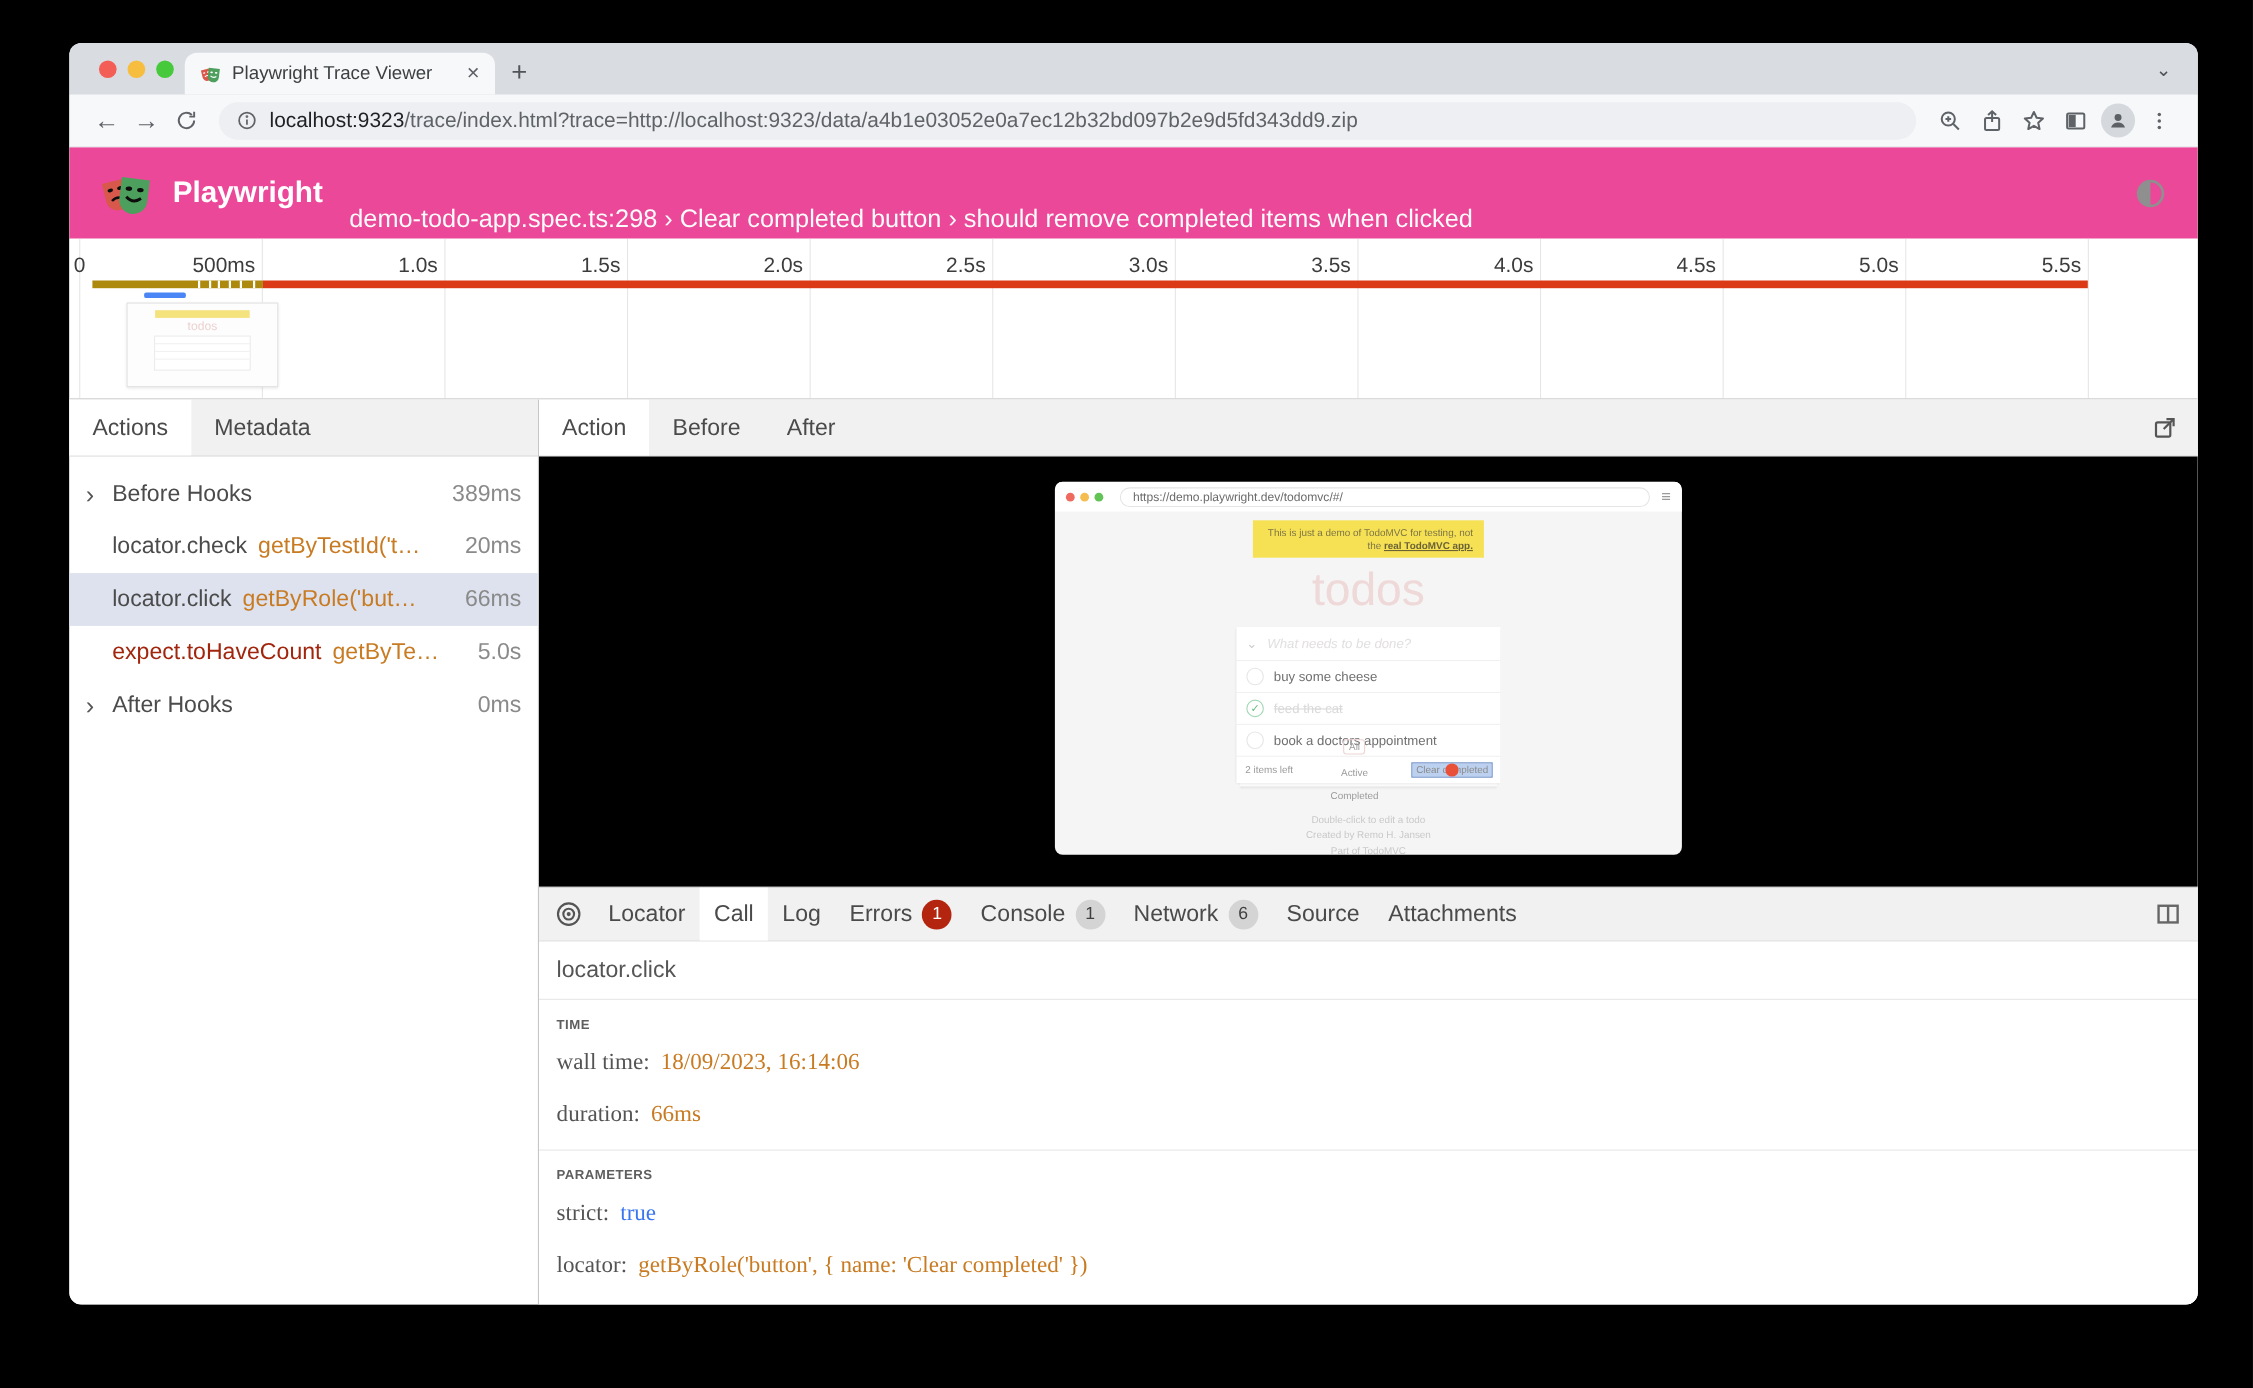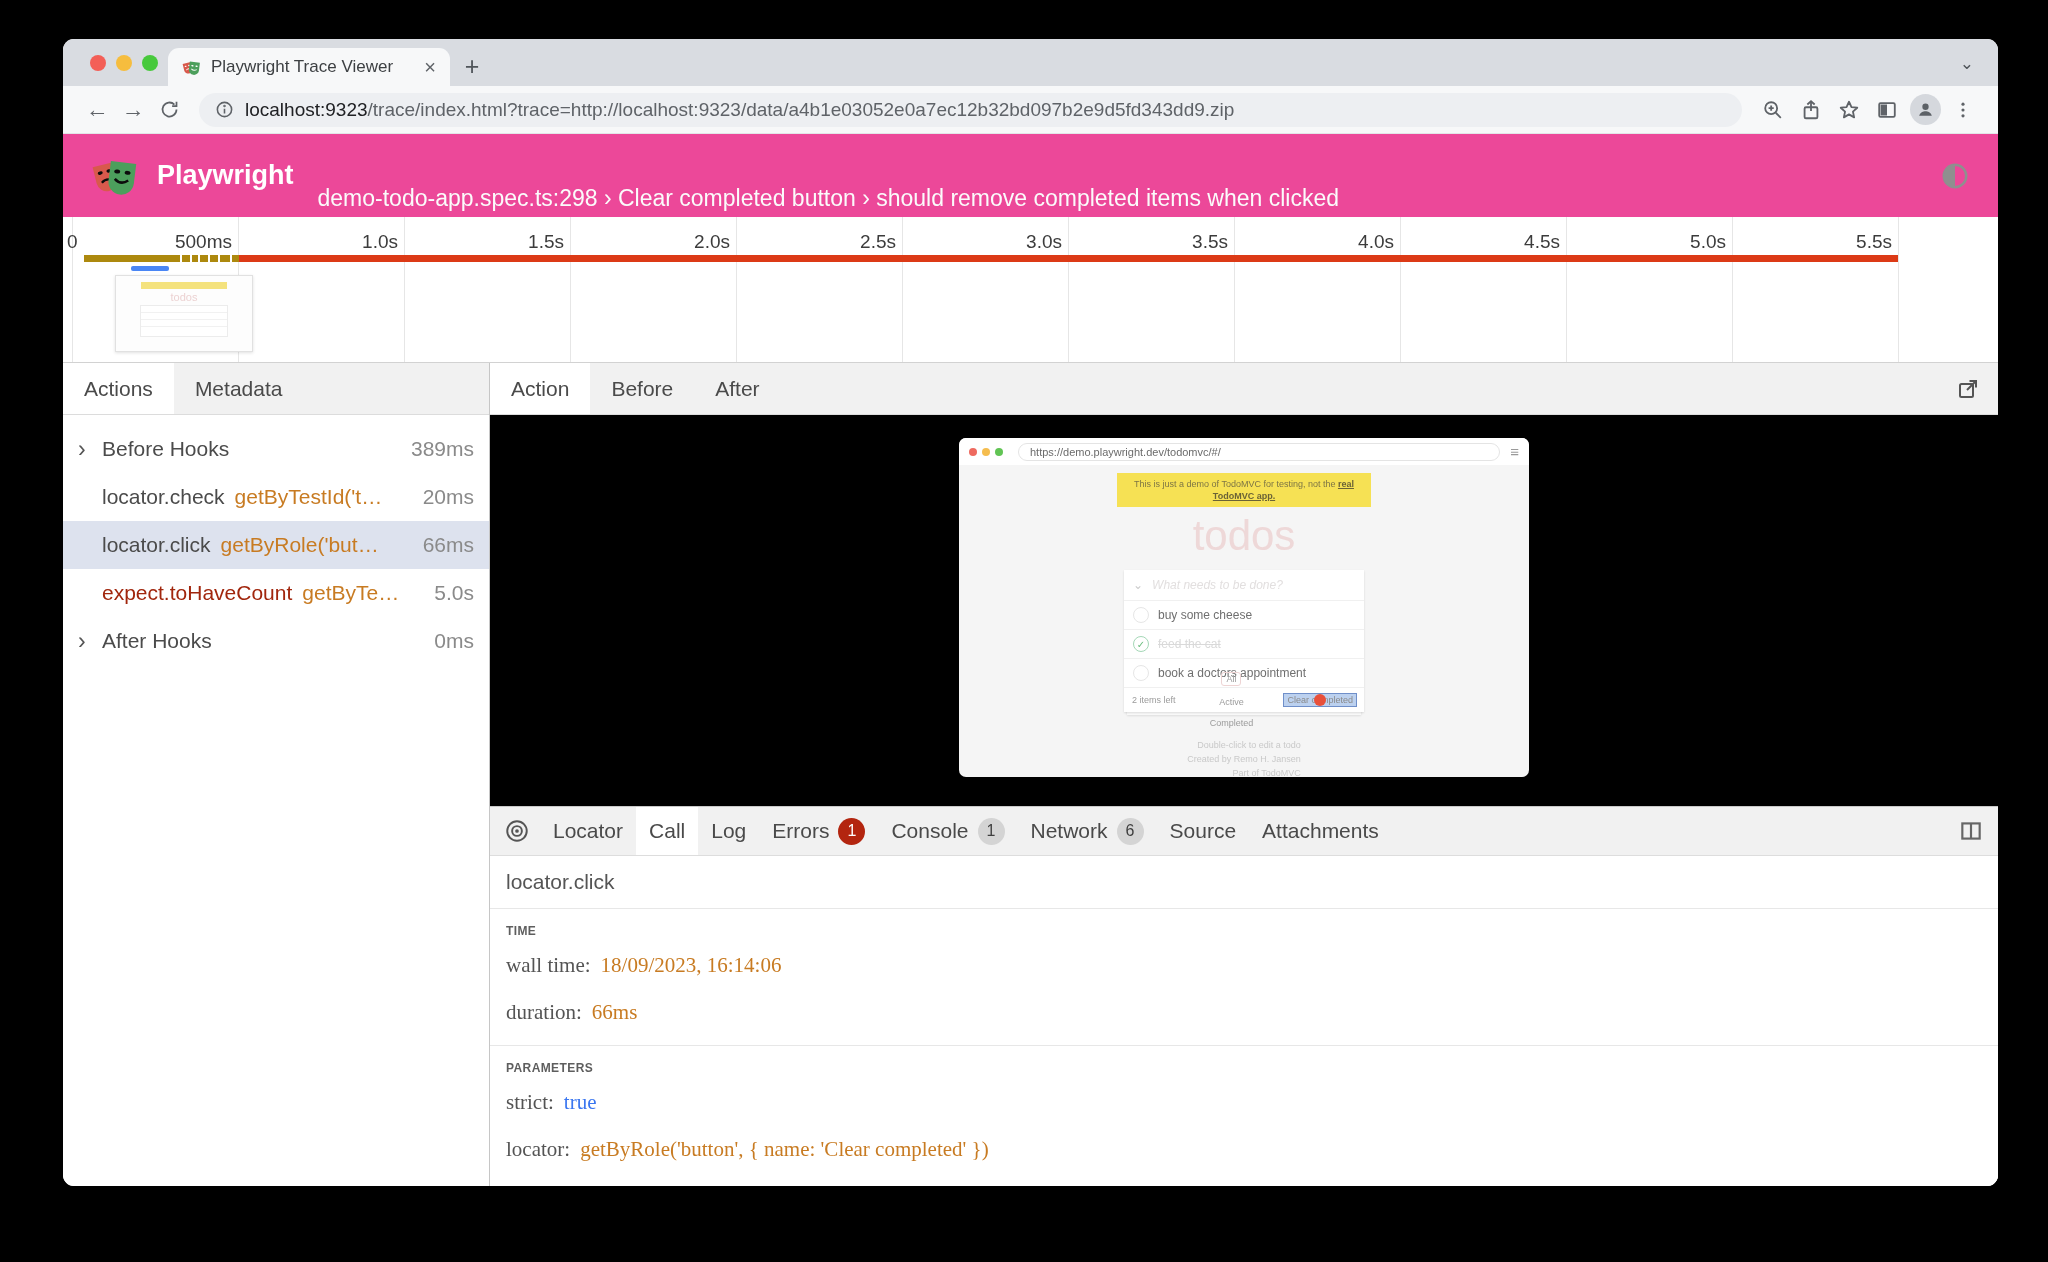--- a/index.html
+++ b/index.html
@@ -90,43 +90,43 @@
           width:570px; height:339px; background:#f5f5f5; border-radius:7px;
           box-shadow:0 5px 20px rgba(0,0,0,.22); overflow:hidden; display:flex; flex-direction:column; }
   .shot-bar { flex:0 0 27px; background:#fff; display:flex; align-items:center; padding:0 10px; }
   .sl { width:8px; height:8px; border-radius:50%; margin-right:5px; }
   .sl.r{background:#ee6a5f;} .sl.y{background:#f5bd4f;} .sl.g{background:#61c454;}
   .shot-pill { flex:1; height:18px; border:1px solid #e4e4e4; border-radius:9px; margin:0 10px;
                font-size:11px; color:#6b6b6b; line-height:16px; padding-left:11px; background:#fff;
                overflow:hidden; white-space:nowrap; }
   .shot-menu { color:#9a9a9a; font-size:15px; }
   .shot-body { flex:1; display:flex; flex-direction:column; align-items:center; }
-  .banner { margin-top:8px; width:254px; background:#f6e154; font-size:9px; color:#7d7545;
-            text-align:center; padding:5px 10px; line-height:12px; }
+  .banner { margin-top:8px; width:210px; background:#f6e154; font-size:9px; color:#7d7545;
+            text-align:right; padding:5px 10px; line-height:12px; }
   .banner b { color:#6b6336; text-decoration:underline; }
   .todos-title { font-size:42px; font-weight:200; color:#eed8d8; margin-top:8px; line-height:1; }
   .card { width:240px; background:#fff; margin-top:13px;
           box-shadow:0 1px 2px rgba(0,0,0,.12), 0 6px 0 -3px #fafafa, 0 7px 2px -3px rgba(0,0,0,.1); }
   .trow { height:29px; display:flex; align-items:center; border-bottom:1px solid #f0f0f0;
           padding:0 9px; gap:9px; font-size:12px; color:#6f6f6f; }
   .trow.inputrow { height:31px; color:#e2dfdf; font-style:italic; }
   .inchev { color:#ccc; font-style:normal; font-size:12px; }
   .circle { width:16px; height:16px; border-radius:50%; border:1px solid #e6e6e6; flex:0 0 16px;
             display:flex; align-items:center; justify-content:center; font-size:10px; color:transparent; }
   .trow.done .circle { border-color:#a5d8b7; color:#68bd7c; }
   .trow.done .ttext { color:#d9d9d9; text-decoration:line-through; }
   .cfoot { height:24px; display:flex; align-items:center; font-size:9px; color:#9b9b9b; padding:0 8px; }
   .cfoot .left-count { width:62px; }
   .filters { display:flex; gap:11px; margin:0 auto; align-items:center;flex-direction:column; }
   .f-all { border:1px solid #eed4d4; border-radius:3px; padding:1px 4px; }
   .clearbtn { position:relative; background:#bcd1ef; outline:1px solid #6f8fc9; padding:1px 3px;
               color:#8a8a8a; margin-left:auto; }
   .touch-dot { position:absolute; left:50%; top:50%; transform:translate(-50%,-50%);
                width:12px; height:12px; background:#e8503a; border-radius:50%; }
-  .shot-info { margin-top:26px; text-align:right; font-size:9px; color:#c9c9c9; line-height:14px; }
+  .shot-info { margin-top:26px; text-align:center; font-size:9px; color:#c9c9c9; line-height:14px; }
 
   
   .calltabs { flex:0 0 50px; background:#f1f1f1; border-top:1px solid #c9c9c9;
               border-bottom:1px solid #ddd; display:flex; align-items:stretch;
               padding:0 14px; font-size:21px; color:#4a4a4a; }
   .bullseye { align-self:center; margin-right:10px; color:#555; display:flex; }
   .ctab { display:flex; align-items:center; padding:0 13px; gap:9px; }
   .ctab.sel { background:#fff; }
   .badge { min-width:27px; height:27px; border-radius:14px; background:#d4d4d4; color:#3f3f3f;
            font-size:16px; display:flex; align-items:center; justify-content:center; padding:0 8px; }

